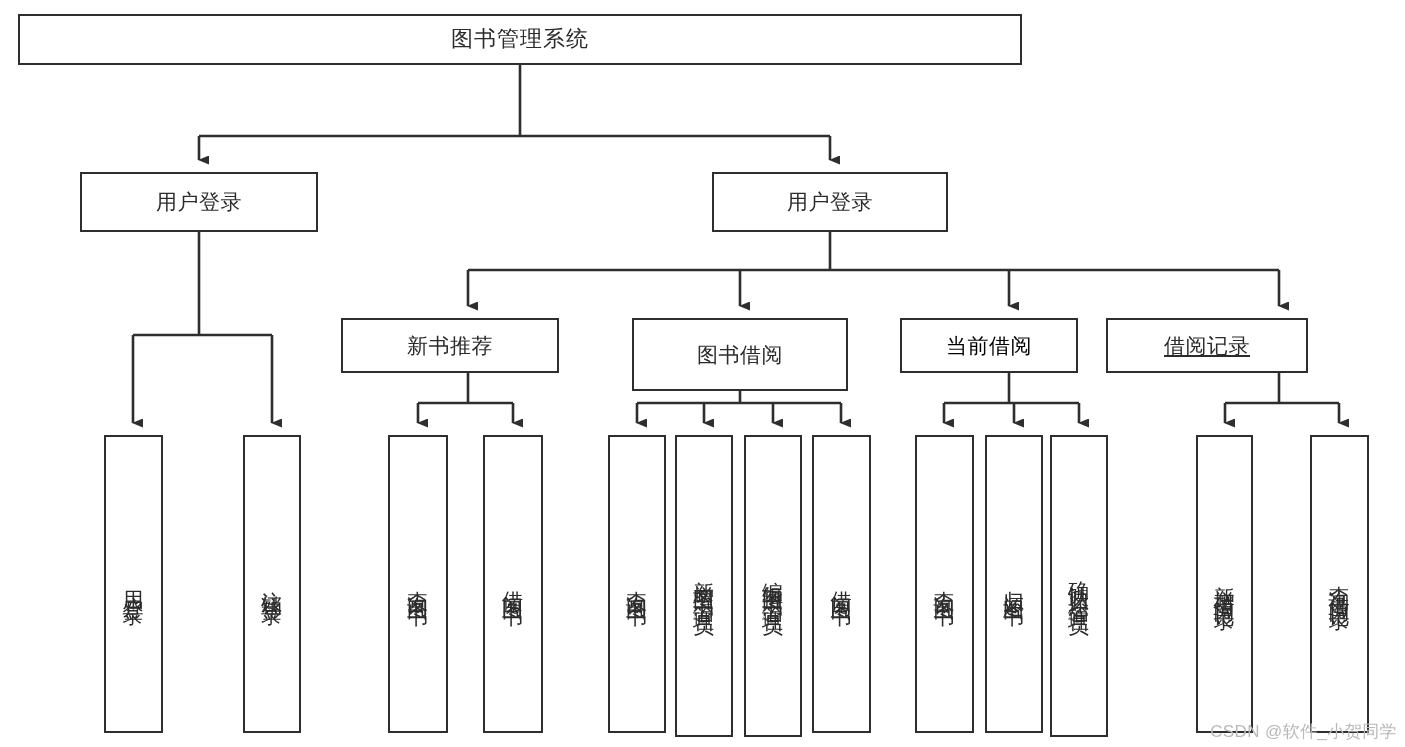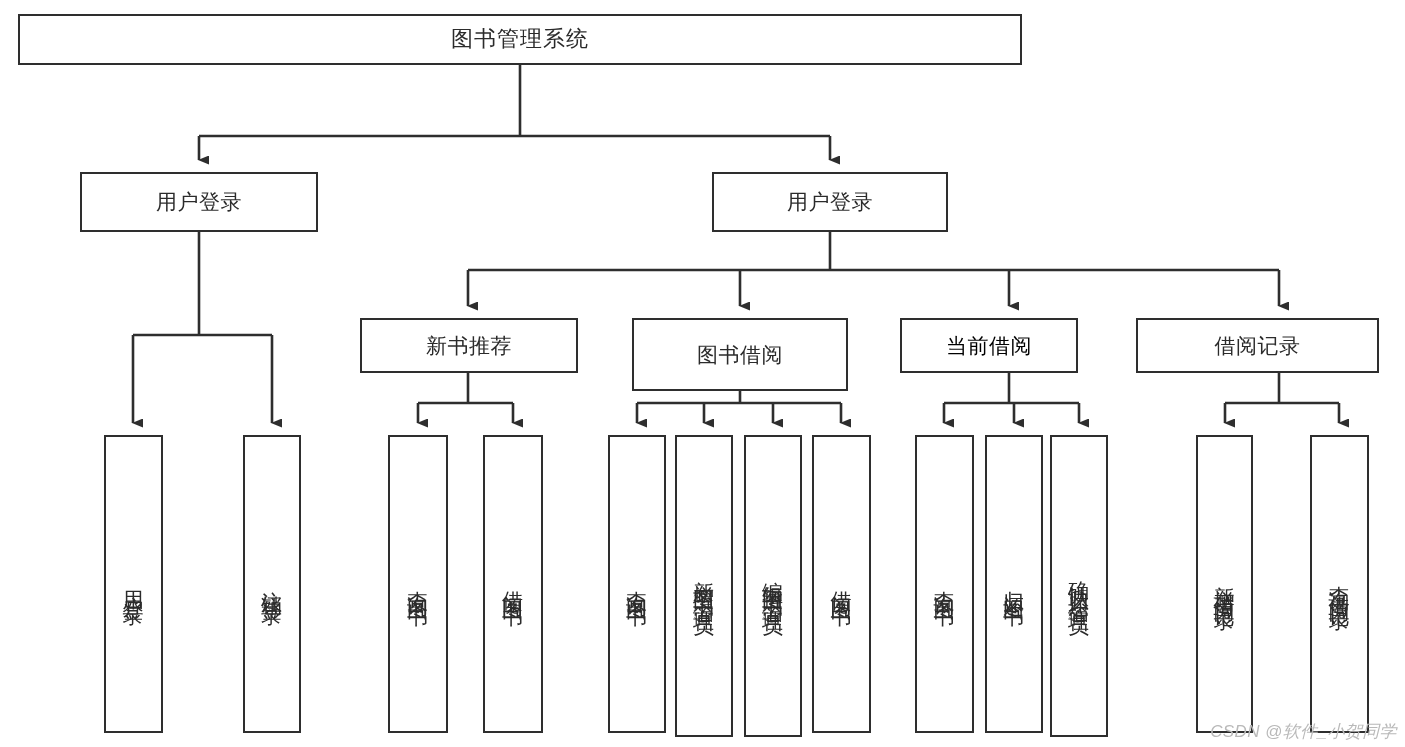--- a/index.html
+++ b/index.html
@@ -68,21 +68,20 @@
   .watermark {
     position: absolute;
     right: 8px;
     bottom: 4px;
     font-size: 17px;
     color: #b9b9b9;
     letter-spacing: 0.4px;
     white-space: nowrap;
     z-index: 5;
     user-select: none;
-    font-style: italic;
   }
 </style>
 </head>
 <body>
 
 <div id="canvas" style="background: rgb(255, 255, 255);">
 
   <svg id="edges" viewBox="0 0 1405 747" xmlns="http://www.w3.org/2000/svg">
     <defs>
       <marker id="arw" markerWidth="9" markerHeight="11" refX="4.5" refY="10" orient="auto" markerUnits="userSpaceOnUse">
@@ -137,30 +136,30 @@
     <span class="lbl">图书管理系统</span>
   </div>
 
   <div class="node horiz" style="left: 80px; top: 172px; width: 238px; height: 60px; border-color: rgb(46, 46, 46); color: rgb(43, 43, 43);">
     <span class="lbl">用户登录</span>
   </div>
   <div class="node horiz" style="left: 712px; top: 172px; width: 236px; height: 60px; border-color: rgb(46, 46, 46); color: rgb(43, 43, 43);">
     <span class="lbl">用户登录</span>
   </div>
 
-  <div class="node horiz" style="left: 360px; top: 318px; width: 218px; height: 55px; border-color: rgb(46, 46, 46); color: rgb(43, 43, 43);">
+  <div class="node horiz" style="left: 341px; top: 318px; width: 218px; height: 55px; border-color: rgb(46, 46, 46); color: rgb(43, 43, 43);">
     <span class="lbl">新书推荐</span>
   </div>
   <div class="node horiz" style="left: 632px; top: 318px; width: 216px; height: 73px; border-color: rgb(46, 46, 46); color: rgb(43, 43, 43);">
     <span class="lbl">图书借阅</span>
   </div>
   <div class="node horiz" style="left: 900px; top: 318px; width: 178px; height: 55px; border-color: rgb(46, 46, 46); color: #000000;">
     <span class="lbl">当前借阅</span>
   </div>
-  <div class="node horiz" style="left: 1136px; top: 318px; width: 243px; height: 55px; border-color: rgb(46, 46, 46); color: rgb(43, 43, 43);">
+  <div class="node horiz" style="left: 1106px; top: 318px; width: 202px; height: 55px; border-color: rgb(46, 46, 46); color: rgb(43, 43, 43); text-decoration: underline;">
     <span class="lbl">借阅记录</span>
   </div>
 
   <div class="node vert" style="left: 104px; top: 435px; width: 59px; height: 298px; border-color: rgb(46, 46, 46); color: rgb(43, 43, 43);">
     <span class="lbl">用户登录</span>
   </div>
   <div class="node vert" style="left: 243px; top: 435px; width: 58px; height: 298px; border-color: rgb(46, 46, 46); color: rgb(43, 43, 43);">
     <span class="lbl">注销登录</span>
   </div>
   <div class="node vert" style="left: 388px; top: 435px; width: 60px; height: 298px; border-color: rgb(46, 46, 46); color: rgb(43, 43, 43);">

